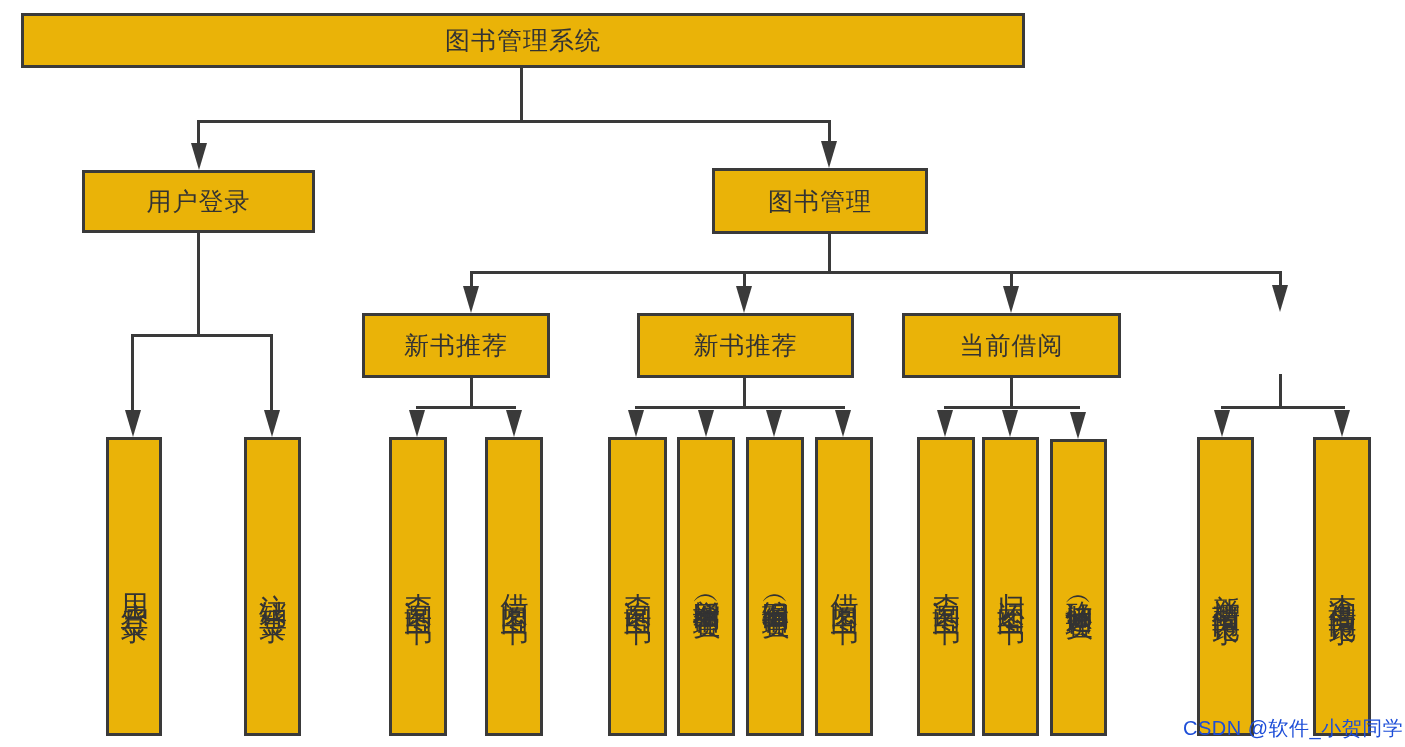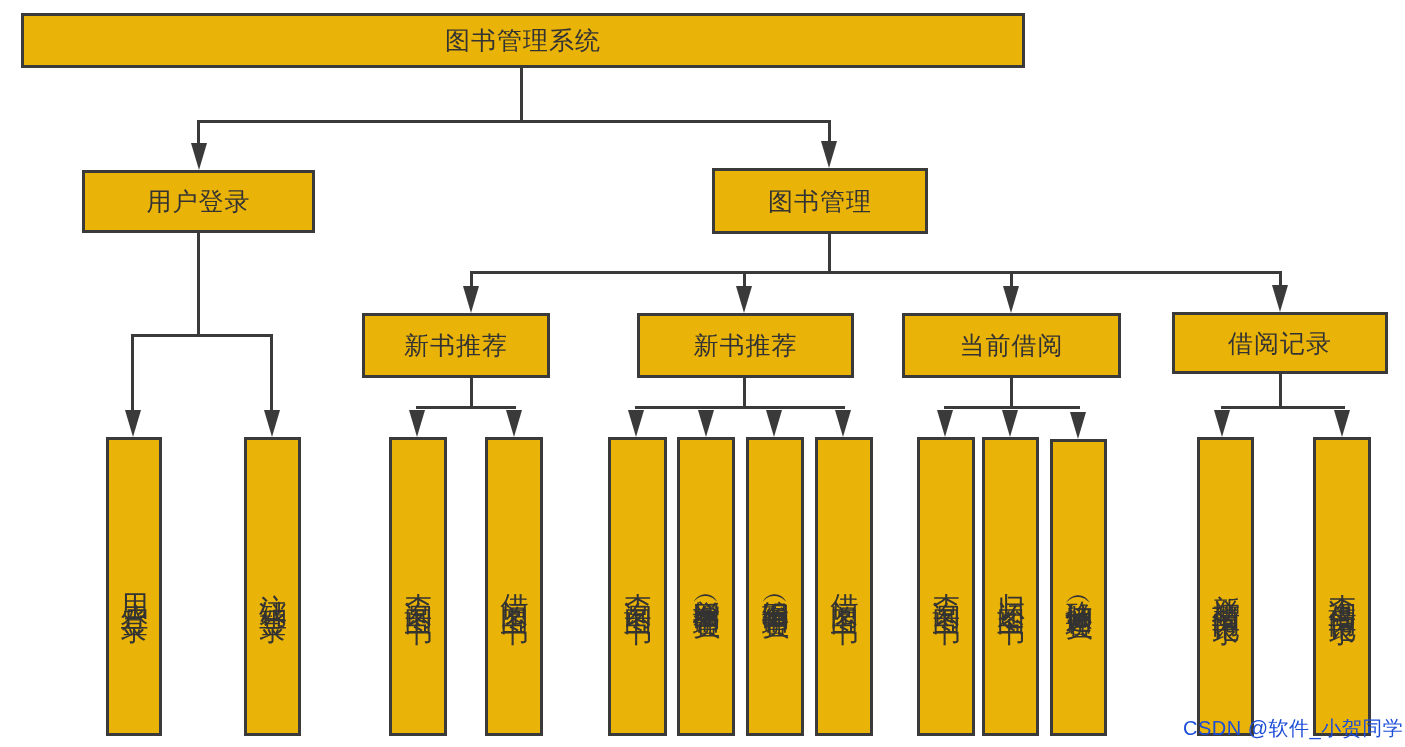--- a/index.html
+++ b/index.html
@@ -98,23 +98,20 @@
 
   <div class="node" style="left:362px;top:313px;width:188px;height:65px;">
     <span class="hlabel">新书推荐</span>
   </div>
   <div class="node" style="left:637px;top:313px;width:217px;height:65px;">
     <span class="hlabel">新书推荐</span>
   </div>
   <div class="node" style="left:902px;top:313px;width:219px;height:65px;">
     <span class="hlabel">当前借阅</span>
   </div>
-  <div class="node" style="left:1172px;top:312px;width:216px;height:62px;">
-    <span class="hlabel">借阅记录</span>
-  </div>
 
   <div class="line" style="left:470px;top:378px;width:3px;height:30px;"></div>
   <div class="line" style="left:416px;top:406px;width:100px;height:3px;"></div>
   <div class="arr" style="left:409px;top:410px;"></div>
   <div class="arr" style="left:506px;top:410px;"></div>
 
   <div class="line" style="left:743px;top:378px;width:3px;height:30px;"></div>
   <div class="line" style="left:635px;top:406px;width:210px;height:3px;"></div>
   <div class="arr" style="left:628px;top:410px;"></div>
   <div class="arr" style="left:698px;top:410px;"></div>

